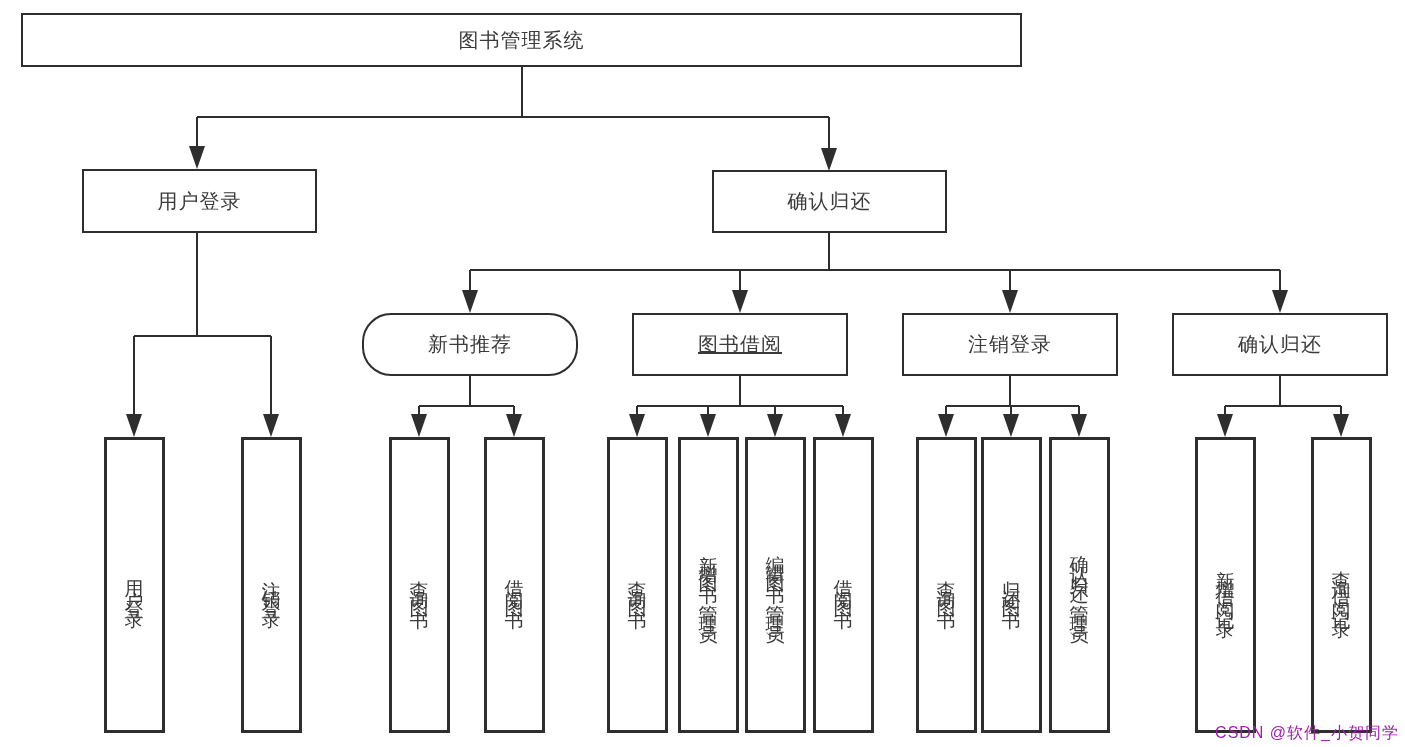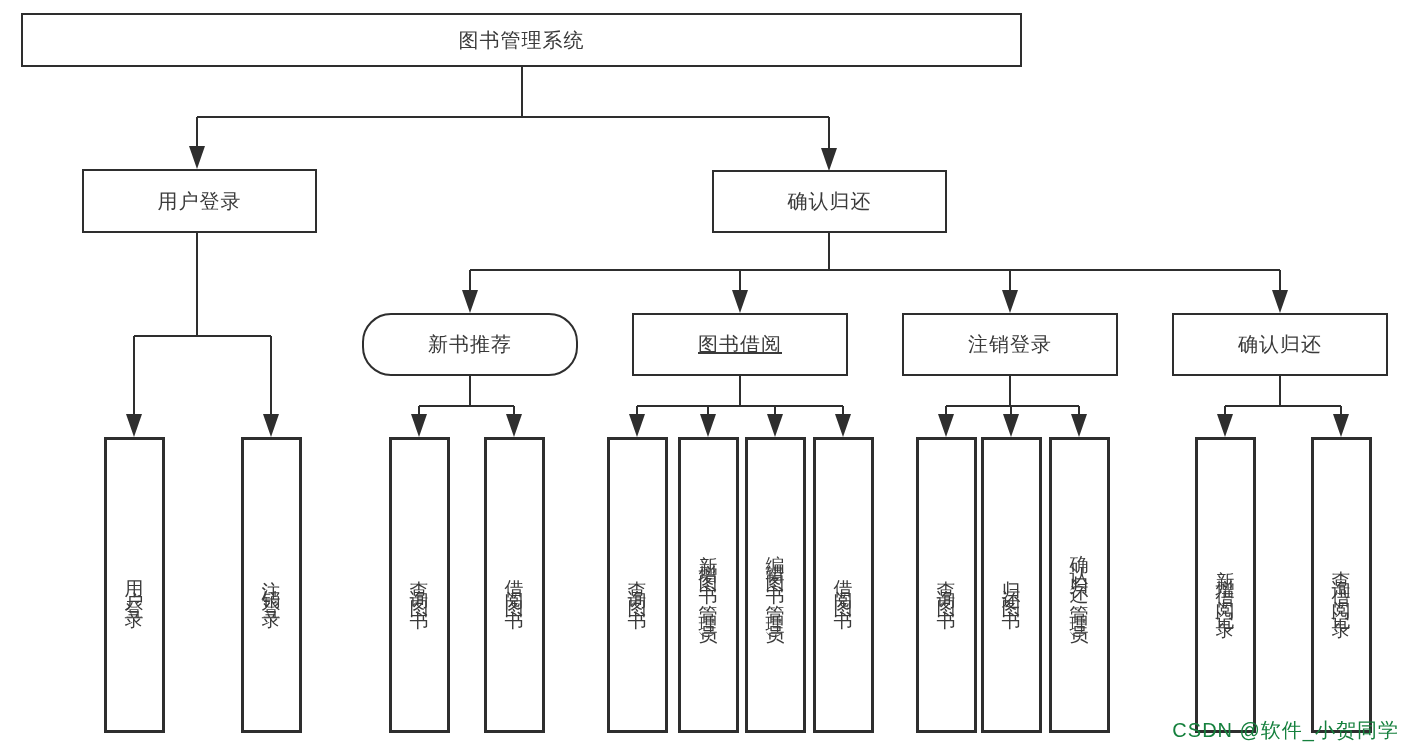--- a/index.html
+++ b/index.html
@@ -45,21 +45,21 @@
   .n-leaf-6  { left: 745px;  }
   .n-leaf-7  { left: 813px;  }
   .n-leaf-8  { left: 916px;  }
   .n-leaf-9  { left: 981px;  }
   .n-leaf-10 { left: 1049px; }
   .n-leaf-11 { left: 1195px; }
   .n-leaf-12 { left: 1311px; }
 
   .watermark {
     position: absolute; right: 6px; bottom: 3px;
-    font-size: 20px; color: #15803d; letter-spacing: 1px;
+    font-size: 16px; color: #a21caf; letter-spacing: 1px;
     white-space: nowrap;
   }
 </style>
 </head>
 <body>
 
 <div class="stage">
 
   <svg class="connectors" width="1405" height="747" viewBox="0 0 1405 747">
     <g stroke="#2e2e2e" stroke-width="2" fill="none">

